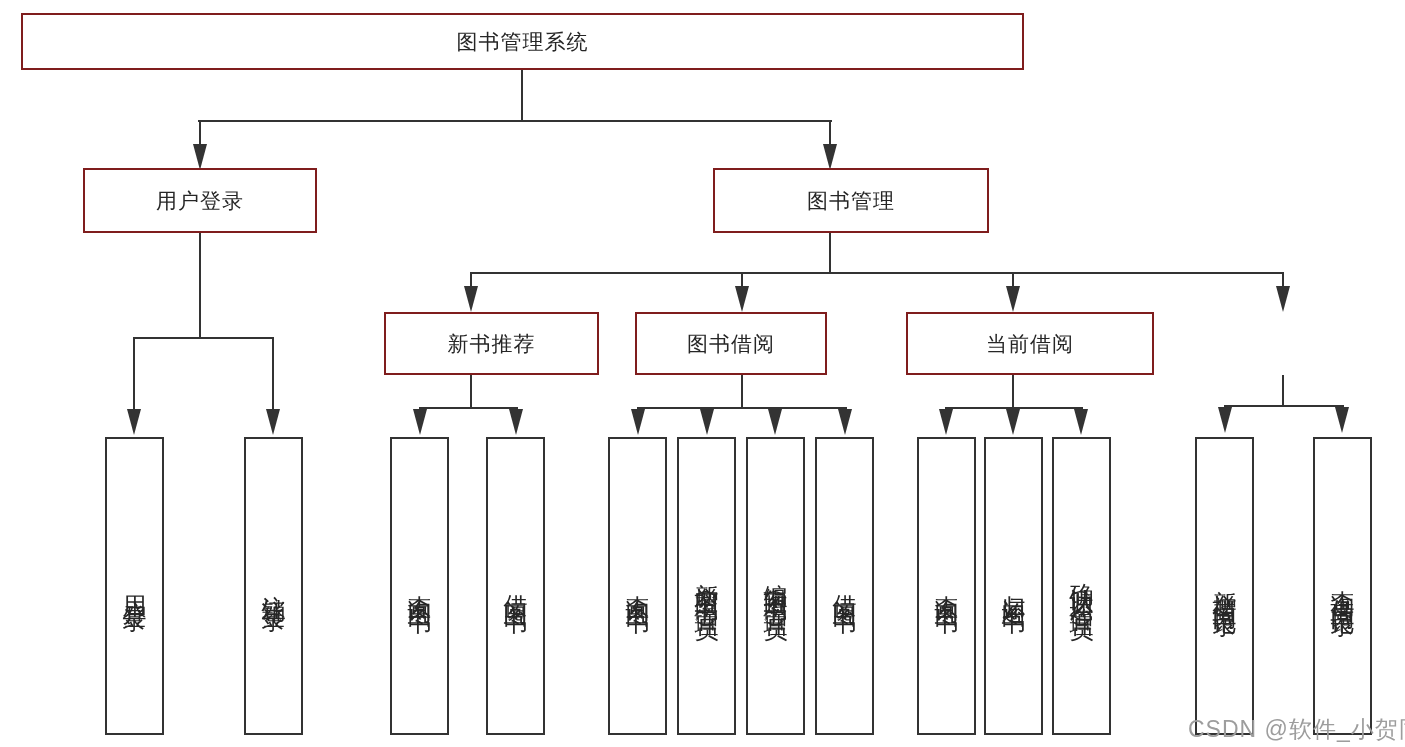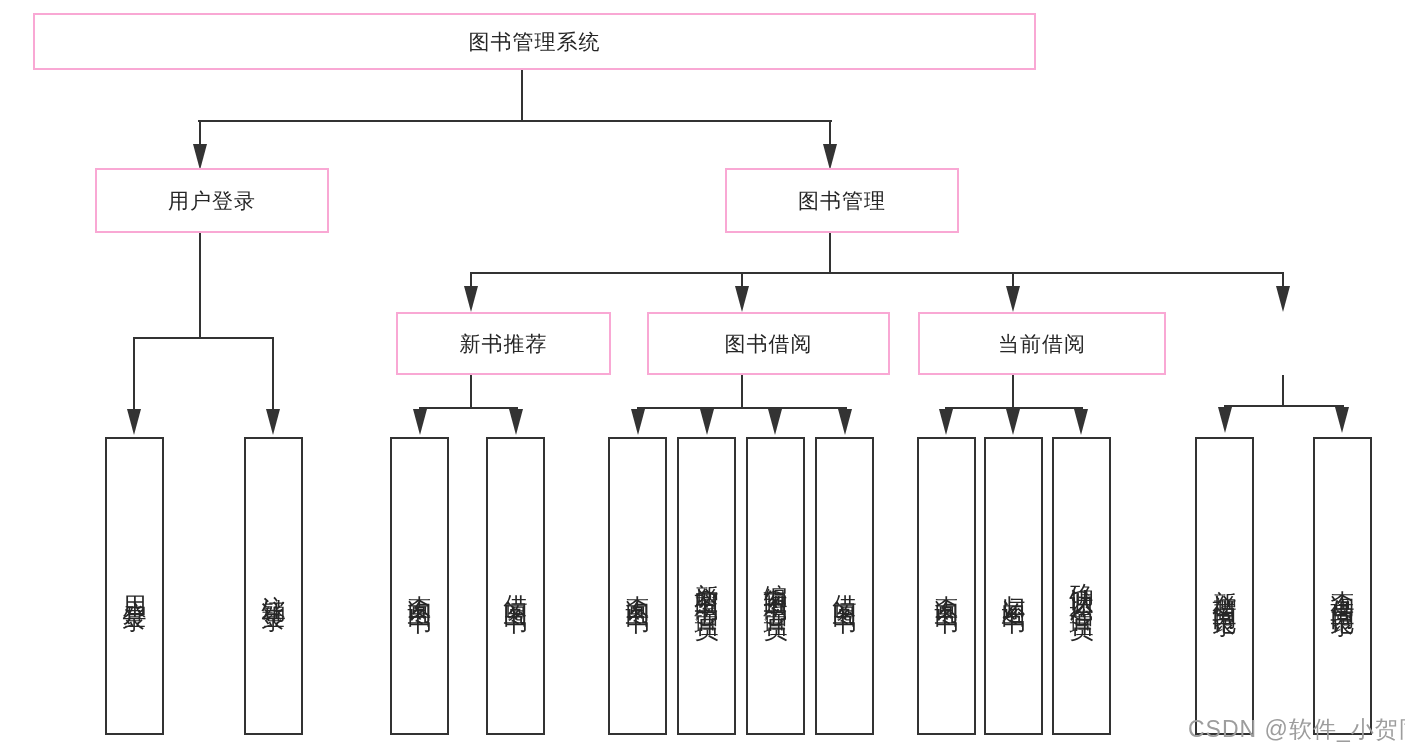--- a/index.html
+++ b/index.html
@@ -2,22 +2,22 @@
 <html><head>
 <meta charset="utf-8">
 <style>
   html,body { margin:0; padding:0; background:#ffffff; }
   .canvas {
     position:relative; width:1405px; height:747px; background:#ffffff;
     font-family:"Liberation Sans", sans-serif; overflow:hidden;
   }
   .hbox {
     position:absolute; box-sizing:border-box; background:#ffffff;
-    border:2px solid #f9a8d4; display:flex; align-items:center; justify-content:center;
-    font-size:21px; color:#262626; letter-spacing:1px; z-index:2;margin-left:12px;
+    border:2px solid #7f1d1d; display:flex; align-items:center; justify-content:center;
+    font-size:21px; color:#262626; letter-spacing:1px; z-index:2;
   }
   .vbox {
     position:absolute; box-sizing:border-box; background:#ffffff;
     border:2px solid #333333; width:59px; height:298px; top:437px;
     display:flex; align-items:center; justify-content:center; z-index:2;
   }
   .vbox span {
     writing-mode:vertical-rl; text-orientation:mixed;
     font-size:24px; letter-spacing:5px; line-height:1; color:#262626;
   }
@@ -38,28 +38,28 @@
 
 <div class="canvas">
 
   <div class="hbox" style="left:21px; top:13px; width:1003px; height:57px;">
     <span>图书管理系统</span>
   </div>
 
   <div class="hbox" style="left:83px; top:168px; width:234px; height:65px;">
     <span>用户登录</span>
   </div>
-  <div class="hbox" style="left:713px; top:168px; width:234px; height:65px;">
+  <div class="hbox" style="left:713px; top:168px; width:276px; height:65px;">
     <span>图书管理</span>
   </div>
 
   <div class="hbox" style="left:384px; top:312px; width:215px; height:63px;">
     <span>新书推荐</span>
   </div>
-  <div class="hbox" style="left:635px; top:312px; width:243px; height:63px;">
+  <div class="hbox" style="left:635px; top:312px; width:192px; height:63px;">
     <span>图书借阅</span>
   </div>
   <div class="hbox" style="left:906px; top:312px; width:248px; height:63px;">
     <span>当前借阅</span>
   </div>
 
   <div class="vbox" style="left:105px;">
     <span>用户登录</span>
   </div>
   <div class="vbox" style="left:244px;">

